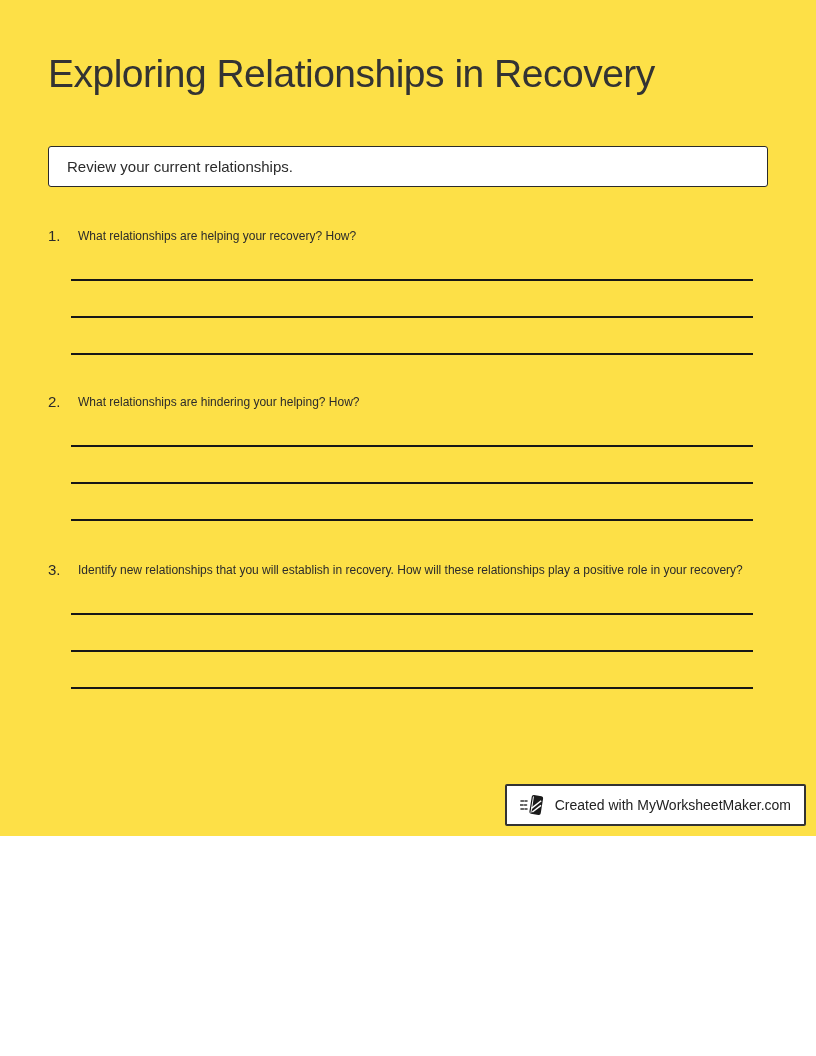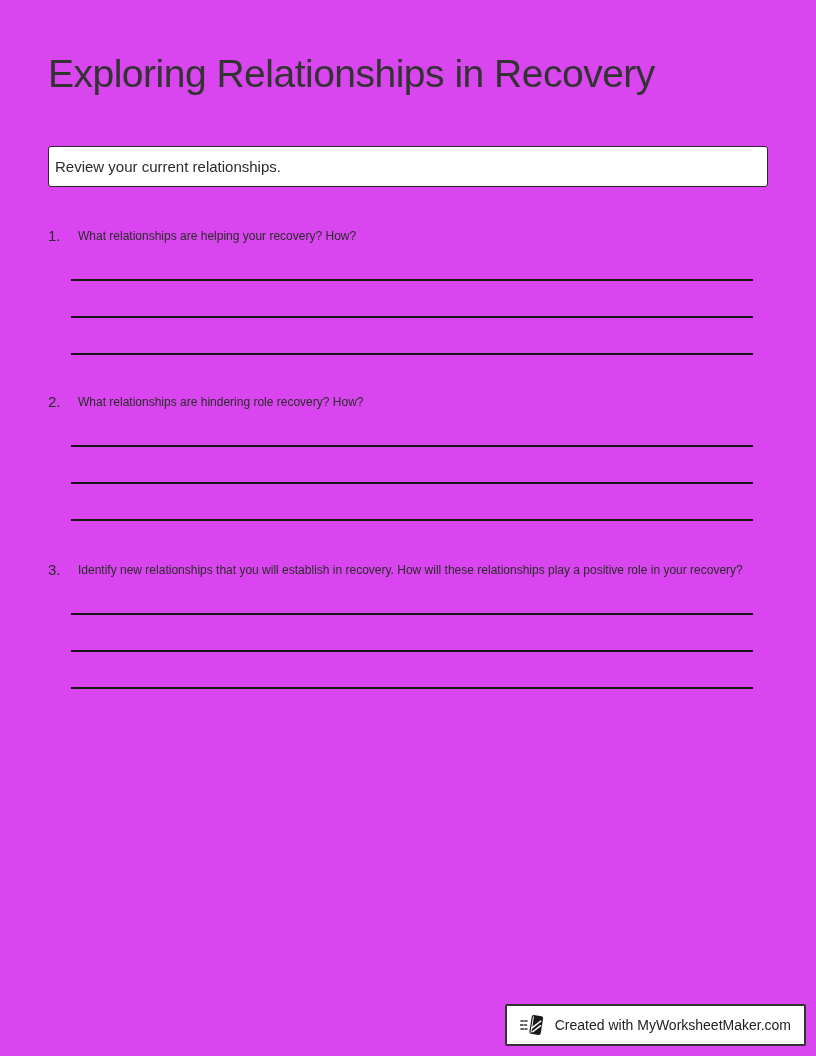--- a/index.html
+++ b/index.html
@@ -2,22 +2,22 @@
 <html><head>
 <meta charset="utf-8">
 <style>
   * { margin: 0; padding: 0; box-sizing: border-box; }
   html, body { background: #ffffff; }
   body { font-family: "Liberation Sans", sans-serif; }
 
   .page {
     position: relative;
     width: 816px;
-    height: 1056px;
-    background: #d946ef;
+    height: 836px;
+    background: #fde047;
     overflow: hidden;
   }
 
   .page-title {
     position: absolute;
     left: 48px;
     top: 50px;
     font-size: 39px;
     font-weight: 400;
     letter-spacing: -0.5px;
@@ -29,21 +29,21 @@
   .instruction-box {
     position: absolute;
     left: 48px;
     top: 146px;
     width: 720px;
     height: 41px;
     border: 1.5px solid #2a2a2a;
     border-radius: 3px;
     display: flex;
     align-items: center;
-    padding-left: 6px;
+    padding-left: 18px;
     background: #ffffff;
   }
   .instruction-text {
     font-size: 15px;
     color: #2b2b2b;
   }
 
   .question {
     position: absolute;
     left: 48px;
@@ -124,21 +124,21 @@
     <div class="answer-lines">
       <div class="answer-line"></div>
       <div class="answer-line"></div>
       <div class="answer-line"></div>
     </div>
   </div>
 
   <div class="question q2">
     <div class="q-row">
       <span class="q-num">2.</span>
-      <span class="q-text">What relationships are hindering role recovery? How?</span>
+      <span class="q-text">What relationships are hindering your helping? How?</span>
     </div>
     <div class="answer-lines">
       <div class="answer-line"></div>
       <div class="answer-line"></div>
       <div class="answer-line"></div>
     </div>
   </div>
 
   <div class="question q3">
     <div class="q-row">

